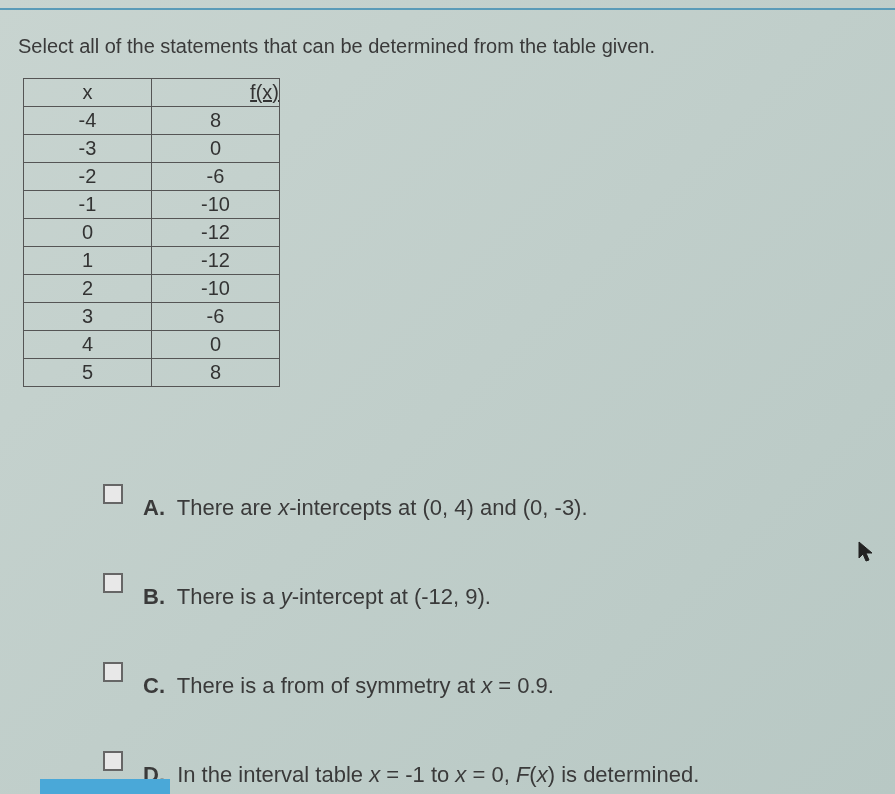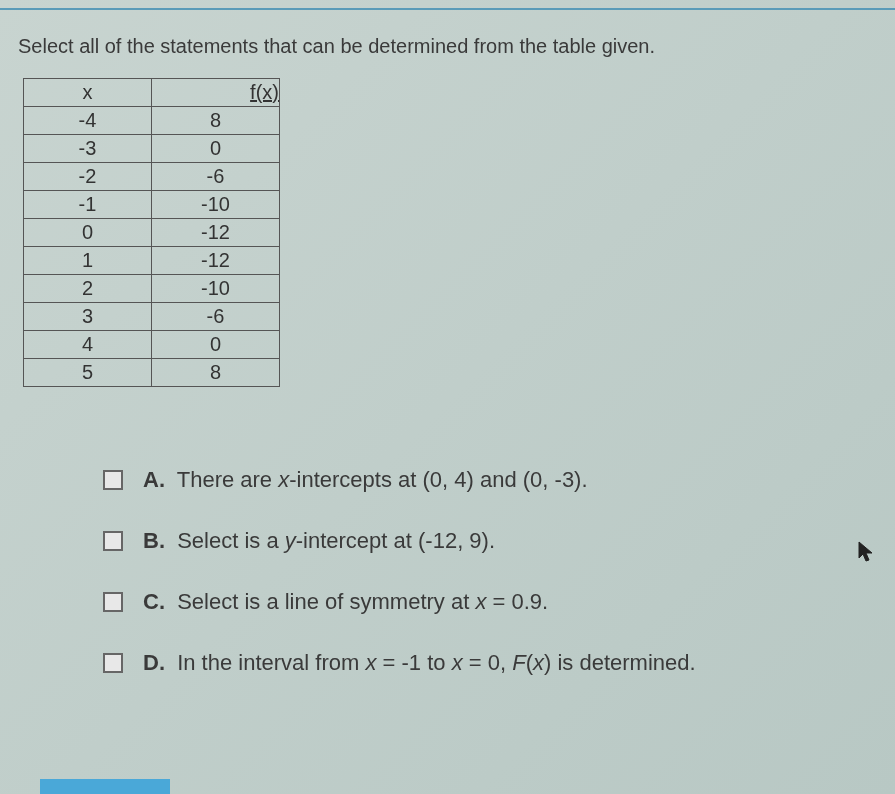--- a/index.html
+++ b/index.html
@@ -64,20 +64,21 @@
       height: 20px;
       border: 2px solid #666;
       background: #e8e8e8;
       margin-right: 20px;
       cursor: pointer;
       flex-shrink: 0;
     }
     .option-label {
       font-size: 22px;
       color: #3a3a3a;
+      margin-top: 28px;
     }
     .option-label .letter {
       font-weight: bold;
       margin-right: 6px;
     }
     .option-label .italic {
       font-style: italic;
     }
     .cursor-icon {
       position: absolute;
@@ -158,35 +159,35 @@
     <div class="checkbox"></div>
     <div class="option-label">
       <span class="letter">A.</span>
       <span>There are </span><span class="italic">x</span><span>-intercepts at (0, 4) and (0, -3).</span>
     </div>
   </div>
   <div class="option">
     <div class="checkbox"></div>
     <div class="option-label">
       <span class="letter">B.</span>
-      <span>Select is a </span><span class="italic">y</span><span>-intercept at (-12, 9).</span>
+      <span>There is a </span><span class="italic">y</span><span>-intercept at (-12, 9).</span>
     </div>
   </div>
   <div class="option">
     <div class="checkbox"></div>
     <div class="option-label">
       <span class="letter">C.</span>
-      <span>Select is a line of symmetry at </span><span class="italic">x</span><span> = 0.9.</span>
+      <span>There is a from of symmetry at </span><span class="italic">x</span><span> = 0.9.</span>
     </div>
   </div>
   <div class="option">
     <div class="checkbox"></div>
     <div class="option-label">
       <span class="letter">D.</span>
-      <span>In the interval from </span><span class="italic">x</span><span> = -1 to </span><span class="italic">x</span><span> = 0, </span><span class="italic">F</span><span>(</span><span class="italic">x</span><span>) is determined.</span>
+      <span>In the interval table </span><span class="italic">x</span><span> = -1 to </span><span class="italic">x</span><span> = 0, </span><span class="italic">F</span><span>(</span><span class="italic">x</span><span>) is determined.</span>
     </div>
   </div>
 </div>
 
 <div class="cursor-icon">
   <svg width="18" height="24" viewBox="0 0 18 24">
     <path d="M2 2 L2 18 L6 14 L9 21 L12 20 L9 13 L15 13 Z" fill="#222" stroke="#222"></path>
   </svg>
 </div>
 

